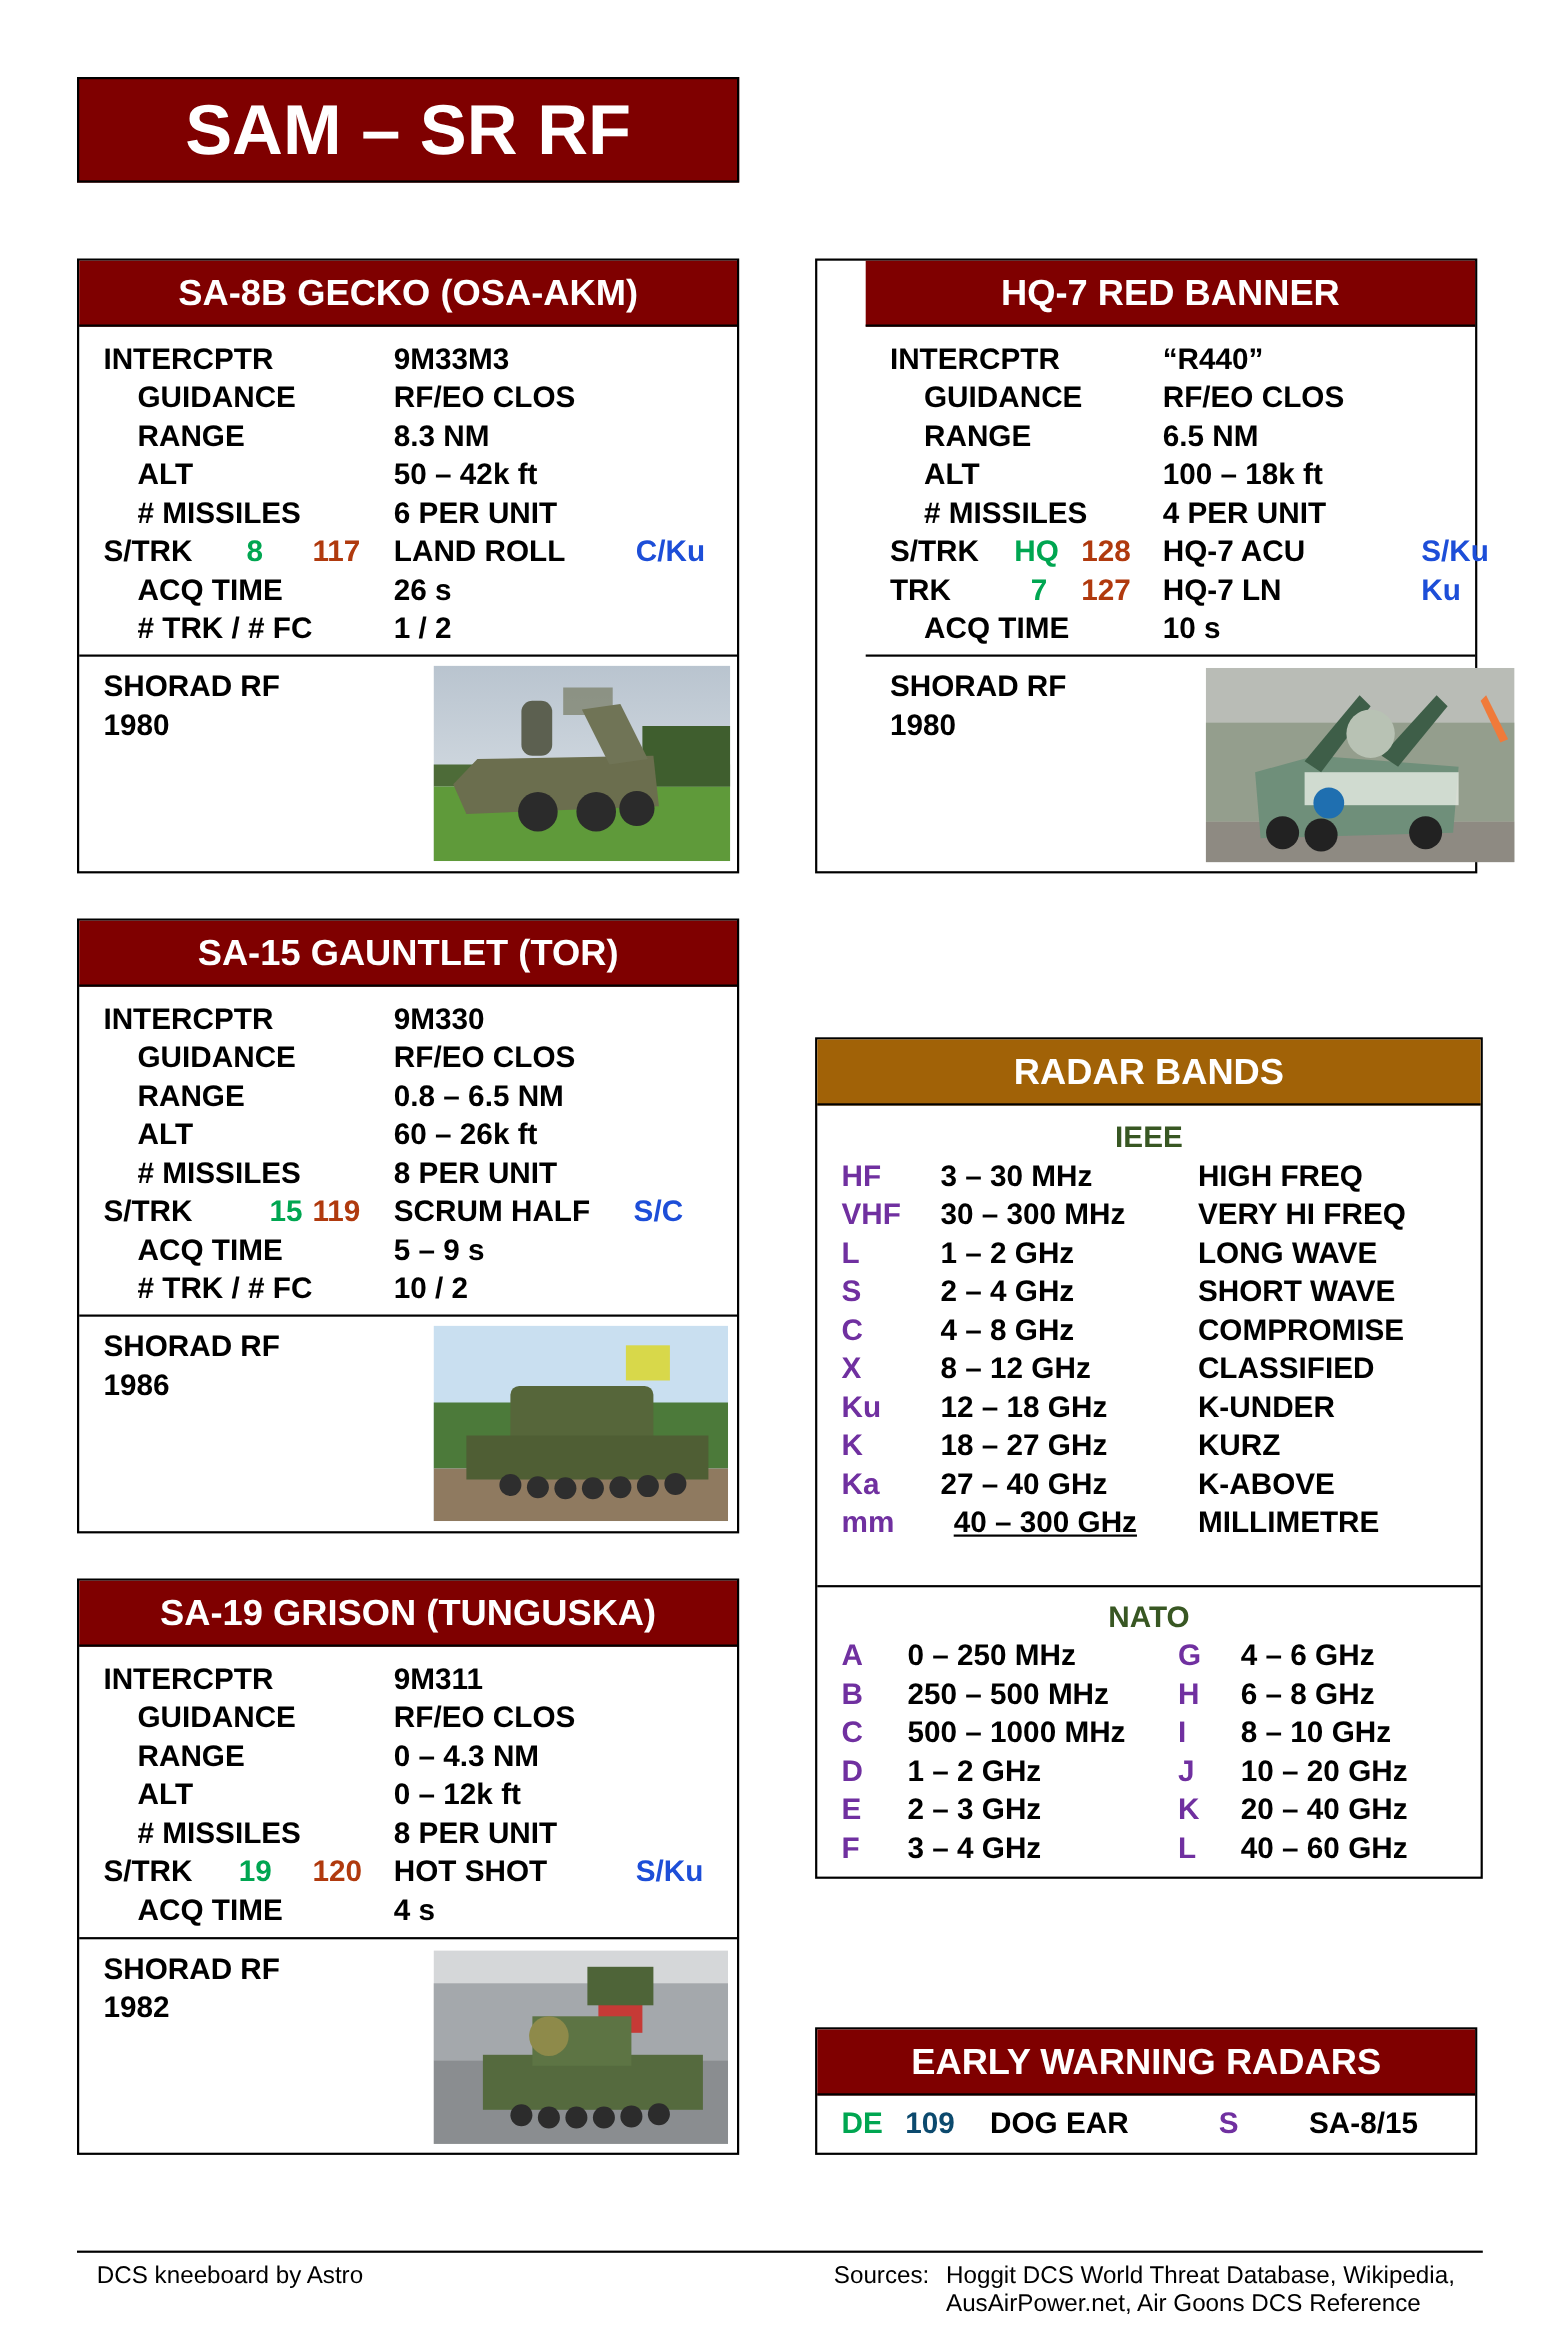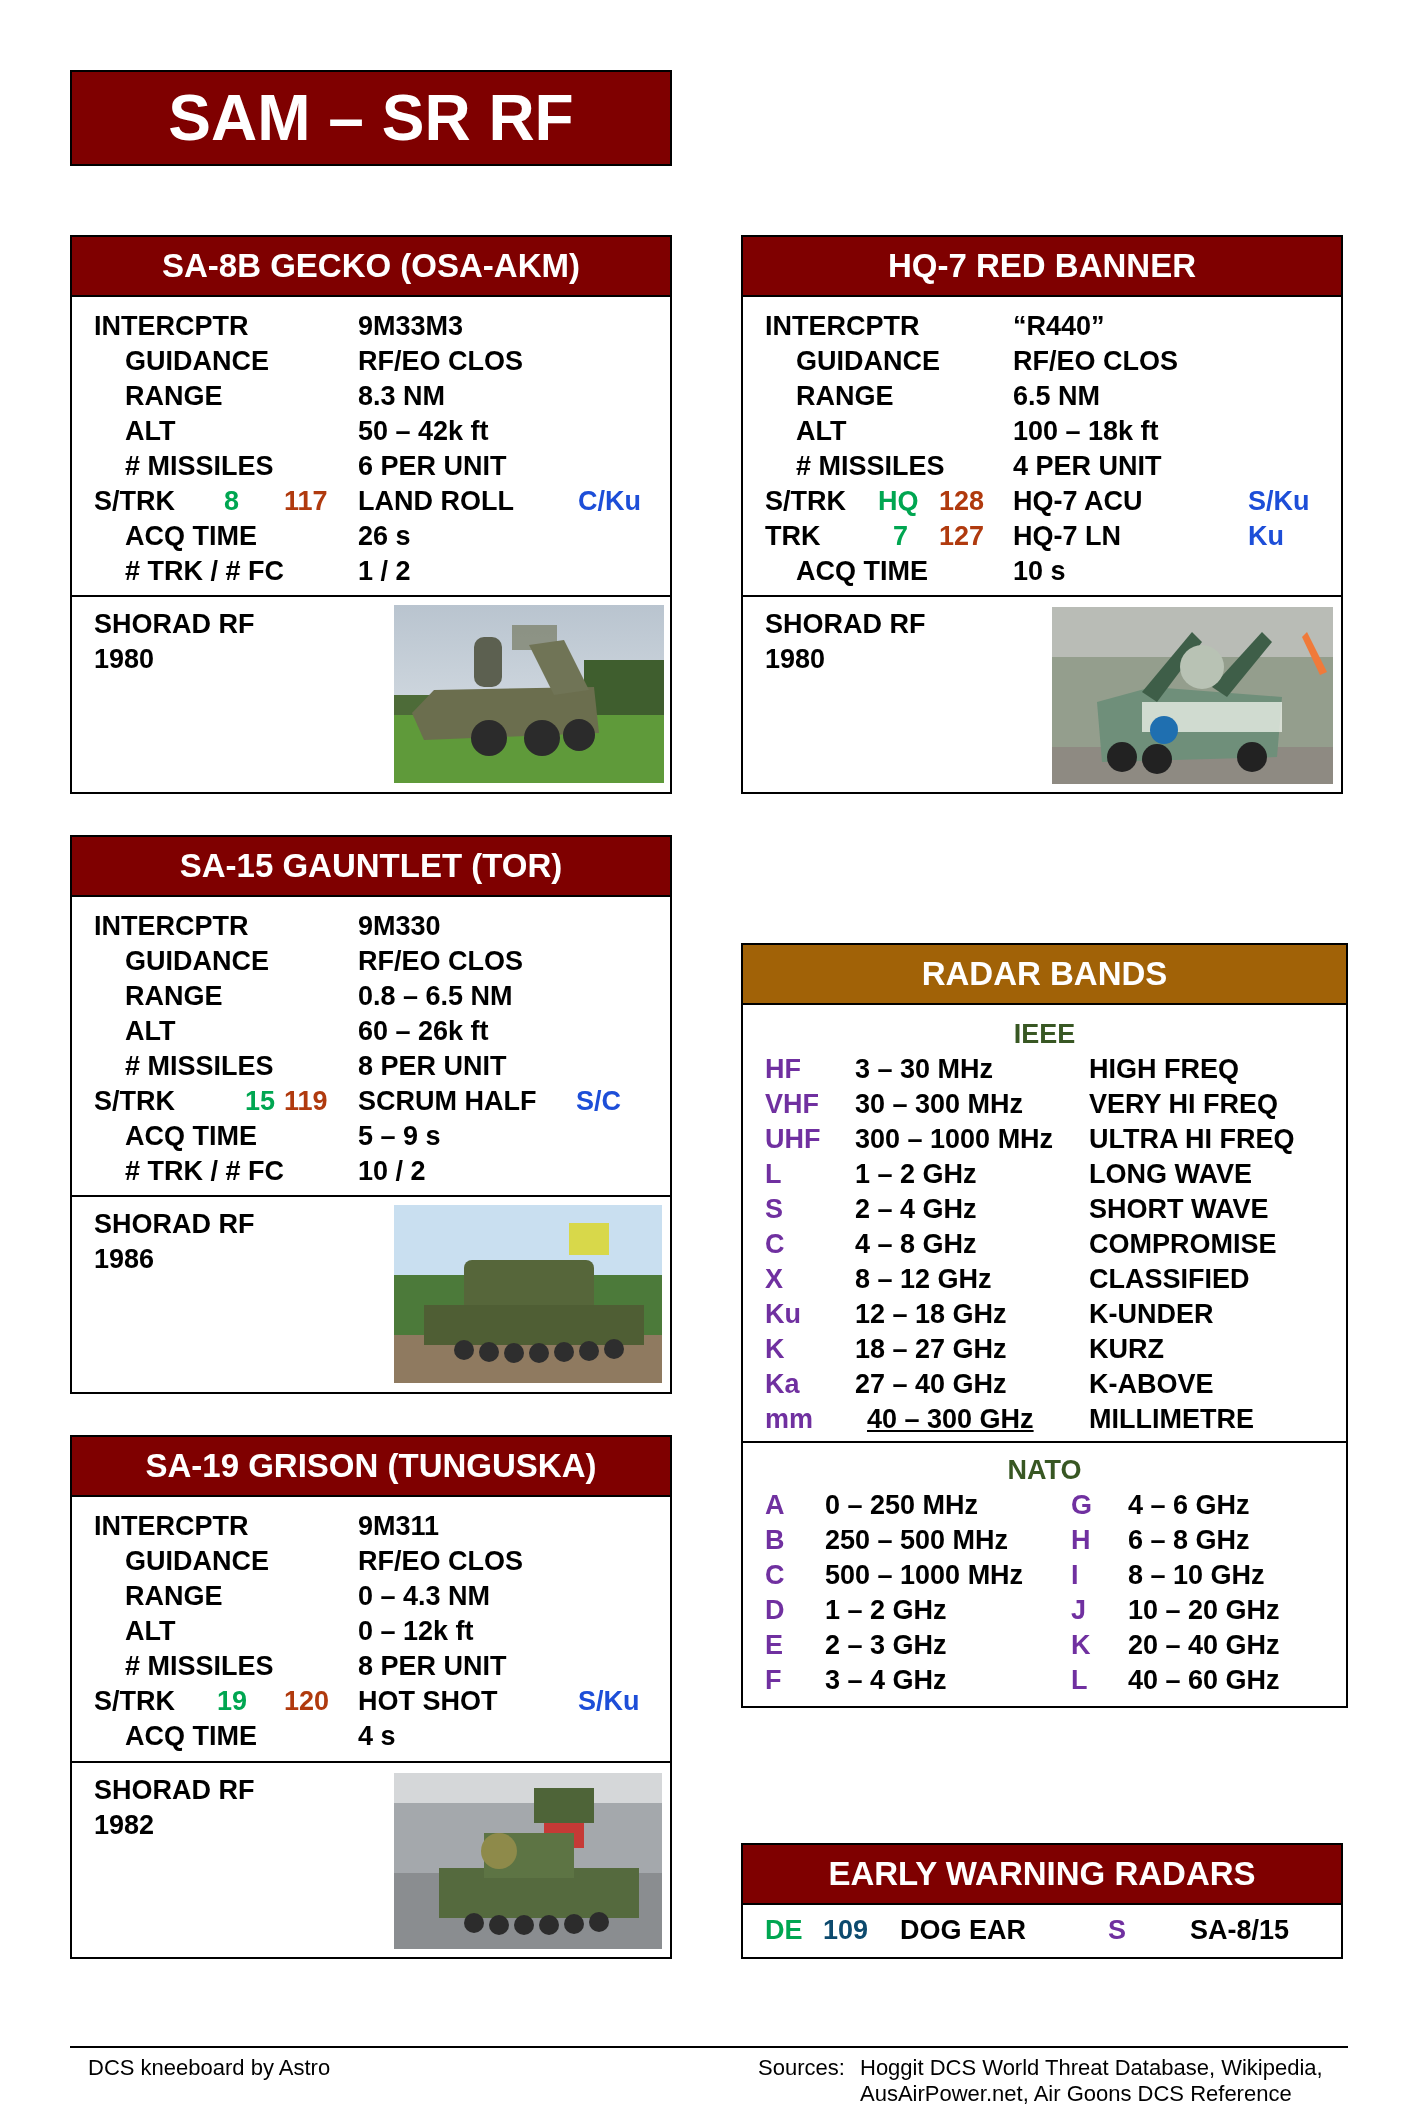--- a/index.html
+++ b/index.html
@@ -97,21 +97,21 @@
         <rect x="118" y="20" width="45" height="25" fill="#7f8470" opacity="0.8"></rect>
         <polygon points="135,40 170,35 195,85 160,90" fill="#707456"></polygon>
         <circle cx="95" cy="133" r="18" fill="#2b2b2b"></circle>
           <circle cx="148" cy="133" r="18" fill="#2b2b2b"></circle>
           <circle cx="185" cy="130" r="16" fill="#2b2b2b"></circle>
       </svg>
     </div>
   </div>
 </div>
 
-<div class="card" style="left:741px; top:235px; width:602px; height:559px;">
+<div class="card" style="left:741px; top:235px; width:602px; height:559px;padding-left:44px;">
   <div class="card-header">HQ-7 RED BANNER</div>
   <div class="stats" style="height:300px;">
     <div class="row">
         <span class="lbl">INTERCPTR</span>
         <span class="val" style="left:270px;">“R440”</span>
       </div>
     <div class="row">
         <span class="lbl ind">GUIDANCE</span>
         <span class="val" style="left:270px;">RF/EO CLOS</span>
       </div>
@@ -309,25 +309,20 @@
           <span class="purple-t" style="left: 22px;">HF</span>
           <span style="left: 112px;">3 – 30 MHz</span>
           <span style="left: 346px;">HIGH FREQ</span>
         </div>
         <div class="row">
           <span class="purple-t" style="left: 22px;">VHF</span>
           <span style="left: 112px;">30 – 300 MHz</span>
           <span style="left: 346px;">VERY HI FREQ</span>
         </div>
         <div class="row">
-          <span class="purple-t" style="left: 22px;">UHF</span>
-          <span style="left: 112px;">300 – 1000 MHz</span>
-          <span style="left: 346px;">ULTRA HI FREQ</span>
-        </div>
-        <div class="row">
           <span class="purple-t" style="left: 22px;">L</span>
           <span style="left: 112px;">1 – 2 GHz</span>
           <span style="left: 346px;">LONG WAVE</span>
         </div>
         <div class="row">
           <span class="purple-t" style="left: 22px;">S</span>
           <span style="left: 112px;">2 – 4 GHz</span>
           <span style="left: 346px;">SHORT WAVE</span>
         </div>
         <div class="row">

